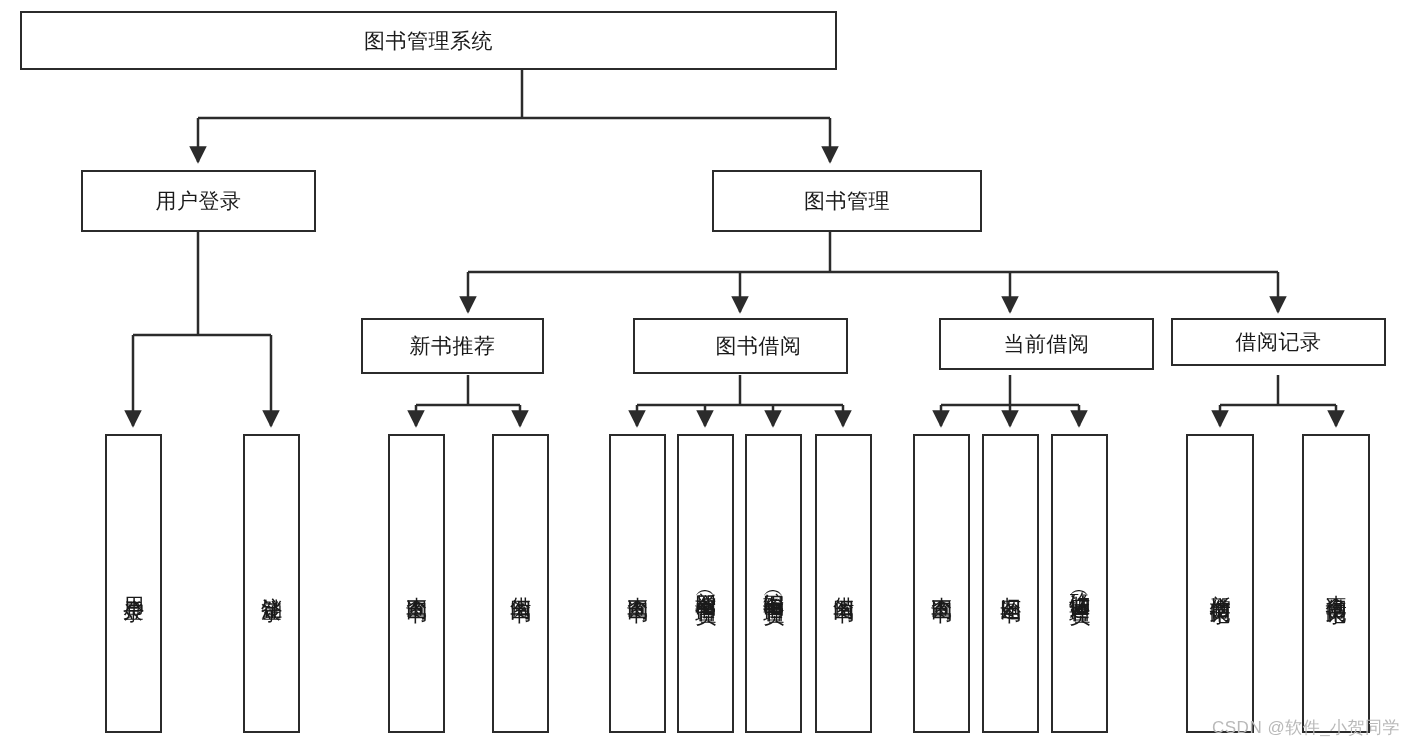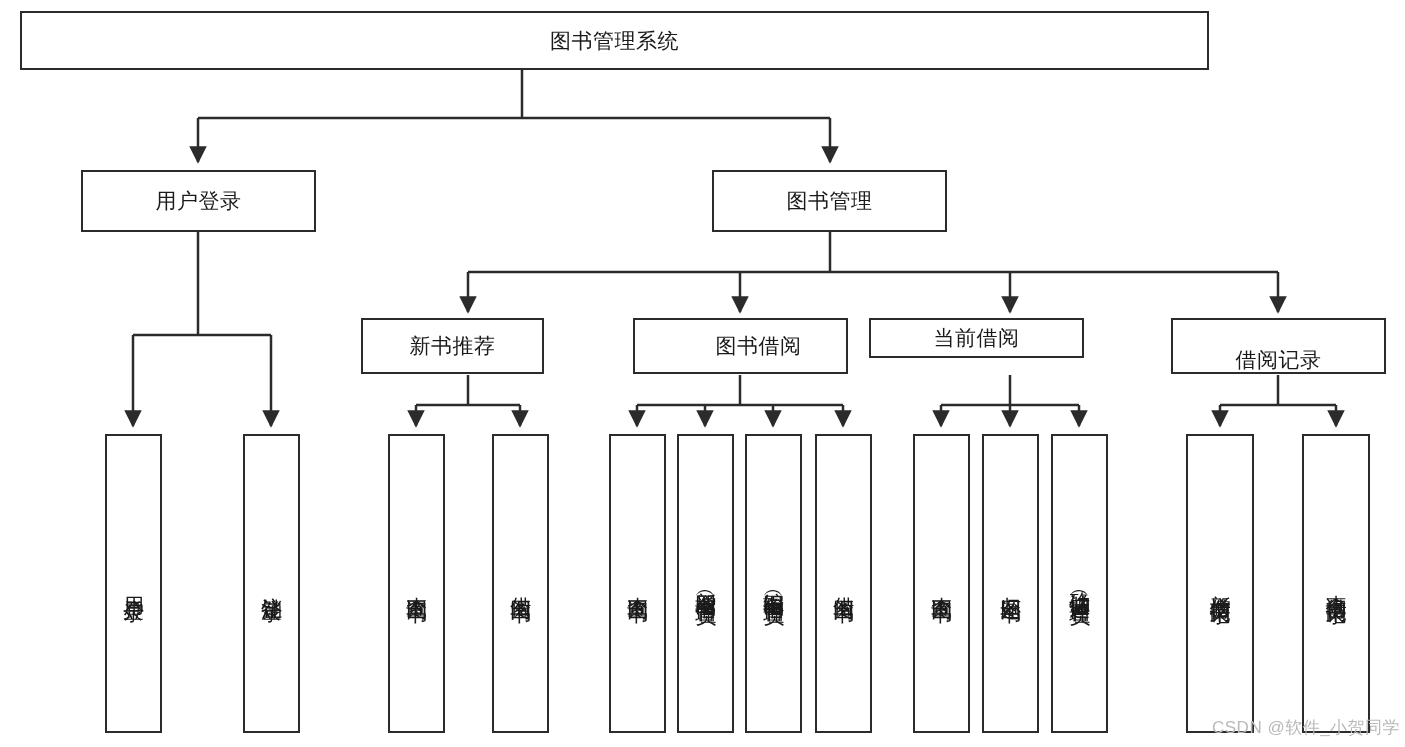--- a/index.html
+++ b/index.html
@@ -111,41 +111,41 @@
       <path d="M 1010 405 L 1010 426" marker-end="url(#arrow)"></path>
       <path d="M 1079 405 L 1079 426" marker-end="url(#arrow)"></path>
 
       <path d="M 1278 375 L 1278 405"></path>
       <path d="M 1220 405 L 1336 405"></path>
       <path d="M 1220 405 L 1220 426" marker-end="url(#arrow)"></path>
       <path d="M 1336 405 L 1336 426" marker-end="url(#arrow)"></path>
     </g>
   </svg>
 
-  <div class="node horizontal" style="left:20px; top:11px; width:1189px; height:59px;">
+  <div class="node horizontal" style="left:20px; top:11px; width:817px; height:59px;">
     <span>图书管理系统</span>
   </div>
 
   <div class="node horizontal" style="left:81px; top:170px; width:235px; height:62px;">
     <span>用户登录</span>
   </div>
-  <div class="node horizontal" style="left:712px; top:170px; width:235px; height:62px;">
+  <div class="node horizontal" style="left:712px; top:170px; width:270px; height:62px;">
     <span>图书管理</span>
   </div>
 
   <div class="node horizontal" style="left:361px; top:318px; width:183px; height:56px;">
     <span>新书推荐</span>
   </div>
   <div class="node horizontal" style="left:633px; top:318px; width:215px; height:56px;padding-left:36px;">
     <span>图书借阅</span>
   </div>
-  <div class="node horizontal" style="left:869px; top:318px; width:215px; height:40px;">
+  <div class="node horizontal" style="left:939px; top:318px; width:215px; height:52px;">
     <span>当前借阅</span>
   </div>
-  <div class="node horizontal" style="left:1171px; top:318px; width:215px; height:56px;align-items:flex-end;">
+  <div class="node horizontal" style="left:1171px; top:318px; width:215px; height:48px;">
     <span>借阅记录</span>
   </div>
 
   <div class="node vertical" style="left:105px; top:434px; width:57px; height:299px;">
     <span class="vlabel">用户登录</span>
   </div>
   <div class="node vertical" style="left:243px; top:434px; width:57px; height:299px;">
     <span class="vlabel">注销登录</span>
   </div>
 

